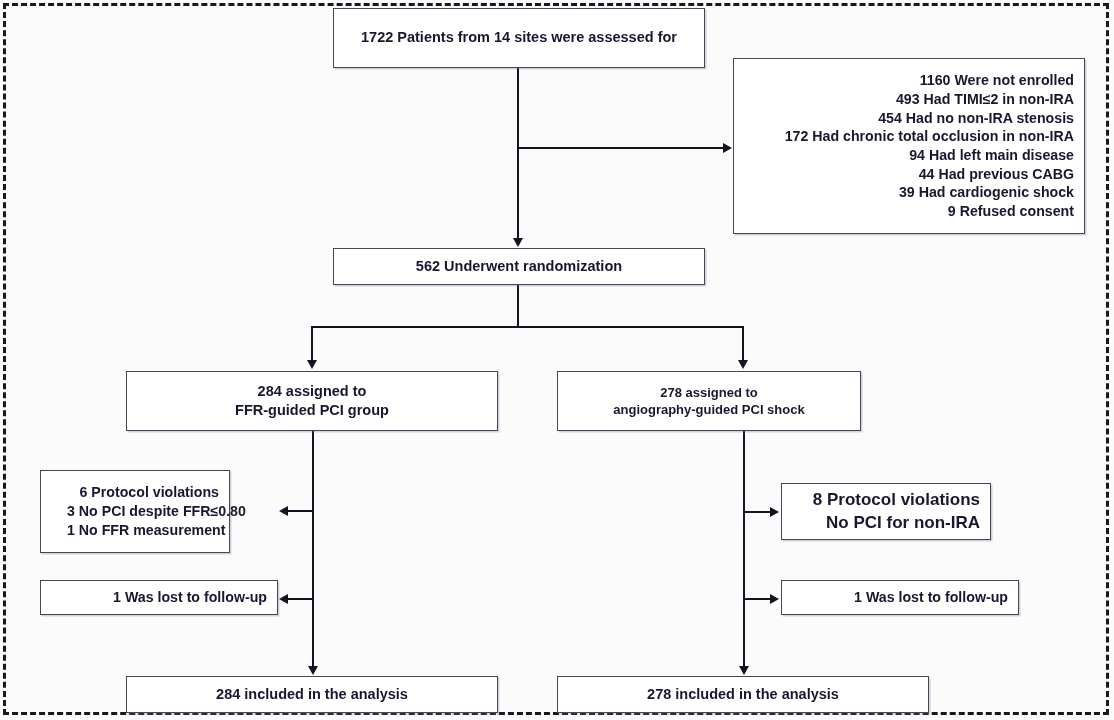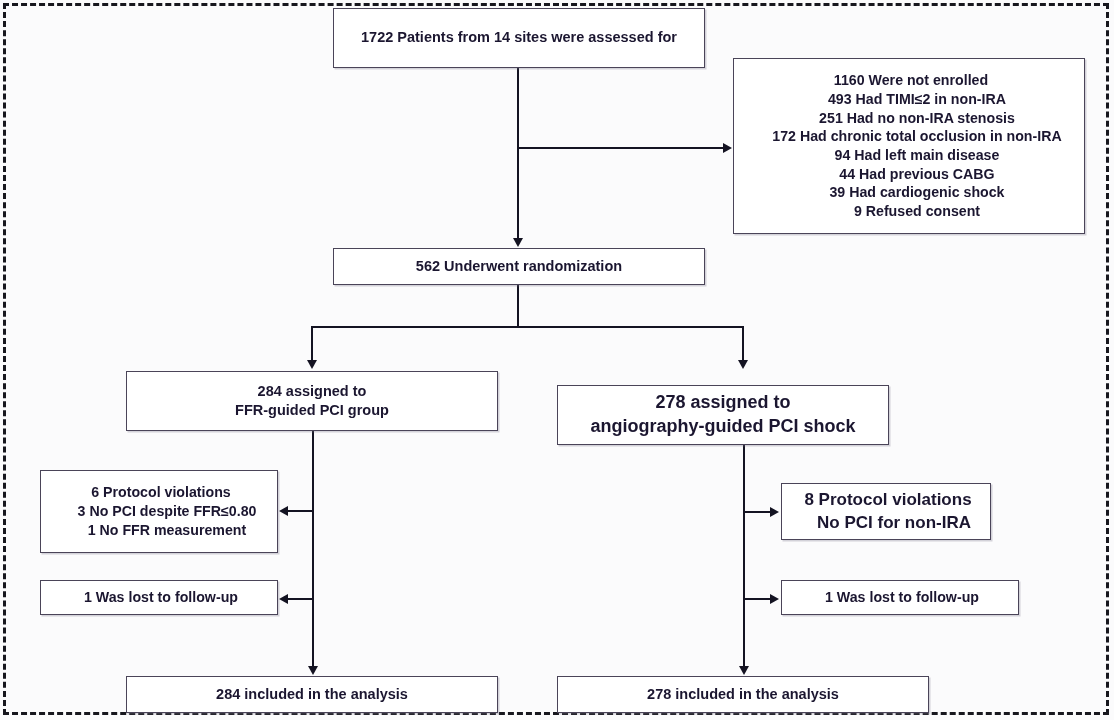--- a/index.html
+++ b/index.html
@@ -34,21 +34,21 @@
     border: 1.6px solid #4a4458;
     box-shadow: 1.5px 1.5px 0 rgba(120,115,135,0.30);
     color: #1b1630;
     font-weight: bold;
     line-height: 1.32;
     display: flex;
     flex-direction: column;
     justify-content: center;
   }
   .box.center { align-items: flex-end; text-align: center; }
-  .box.left   { align-items: flex-start; text-align: center; }
+  .box.left   { align-items: flex-start; text-align: right; }
   .box .pad { padding: 0 10px; width: 100%; box-sizing: border-box; }
   .box.left .pad { padding-left: 14px; }
 
   .ln { display: block; white-space: nowrap; }
   .ind1 { padding-left: 12px; }
 
   
   .vline, .hline {
     position: absolute;
     background: #141322;
@@ -74,22 +74,22 @@
     border-top: 5px solid transparent;
     border-bottom: 5px solid transparent;
     border-right: 9px solid #141322;
   }
 
   
   #box-enrollment     { left: 333px; top: 8px;   width: 372px; height: 60px;  font-size: 14.5px; }
   #box-excluded       { left: 733px; top: 58px;  width: 352px; height: 176px; font-size: 14.2px; }
   #box-randomized     { left: 333px; top: 248px; width: 372px; height: 37px;  font-size: 14.5px; }
   #box-ffr-group      { left: 126px; top: 371px; width: 372px; height: 60px;  font-size: 14.5px; }
-  #box-angio-group    { left: 557px; top: 385px; width: 332px; height: 60px;  font-size: 18px; }
-  #box-ffr-violations { left: 40px;  top: 470px; width: 238px; height: 83px;  font-size: 14.2px; }
+  #box-angio-group    { left: 557px; top: 371px; width: 304px; height: 60px;  font-size: 13px; }
+  #box-ffr-violations { left: 40px;  top: 470px; width: 190px; height: 83px;  font-size: 14.2px; }
   #box-angio-violations { left: 781px; top: 483px; width: 210px; height: 57px; font-size: 17px; }
   #box-ffr-lost       { left: 40px;  top: 580px; width: 238px; height: 35px;  font-size: 14.2px; }
   #box-angio-lost     { left: 781px; top: 580px; width: 238px; height: 35px;  font-size: 14.2px; }
   #box-ffr-analysis   { left: 126px; top: 676px; width: 372px; height: 37px;  font-size: 14.5px; }
   #box-angio-analysis { left: 557px; top: 676px; width: 372px; height: 37px;  font-size: 14.5px; }
 </style>
 </head>
 <body>
 
 <div id="canvas">
@@ -126,21 +126,21 @@
   <div class="box center" id="box-enrollment">
     <div class="pad">
       <span class="ln">1722 Patients from 14 sites were assessed for</span>
     </div>
   </div>
 
   <div class="box left" id="box-excluded">
     <div class="pad">
       <span class="ln">1160 Were not enrolled</span>
       <span class="ln ind1">493 Had TIMI≤2 in non-IRA</span>
-      <span class="ln ind1">251 Had no non-IRA stenosis</span>
+      <span class="ln ind1">454 Had no non-IRA stenosis</span>
       <span class="ln ind1">172 Had chronic total occlusion in non-IRA</span>
       <span class="ln ind1">94 Had left main disease</span>
       <span class="ln ind1">44 Had previous CABG</span>
       <span class="ln ind1">39 Had cardiogenic shock</span>
       <span class="ln ind1">9 Refused consent</span>
     </div>
   </div>
 
   <div class="box center" id="box-randomized">
     <div class="pad">

